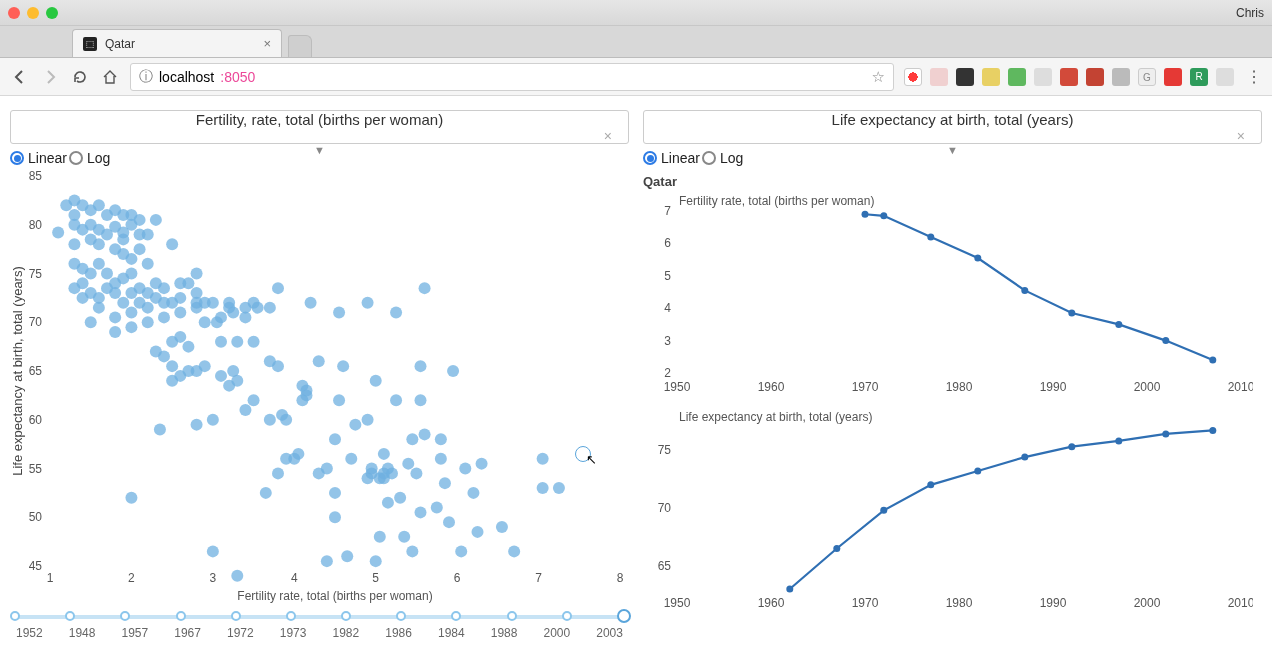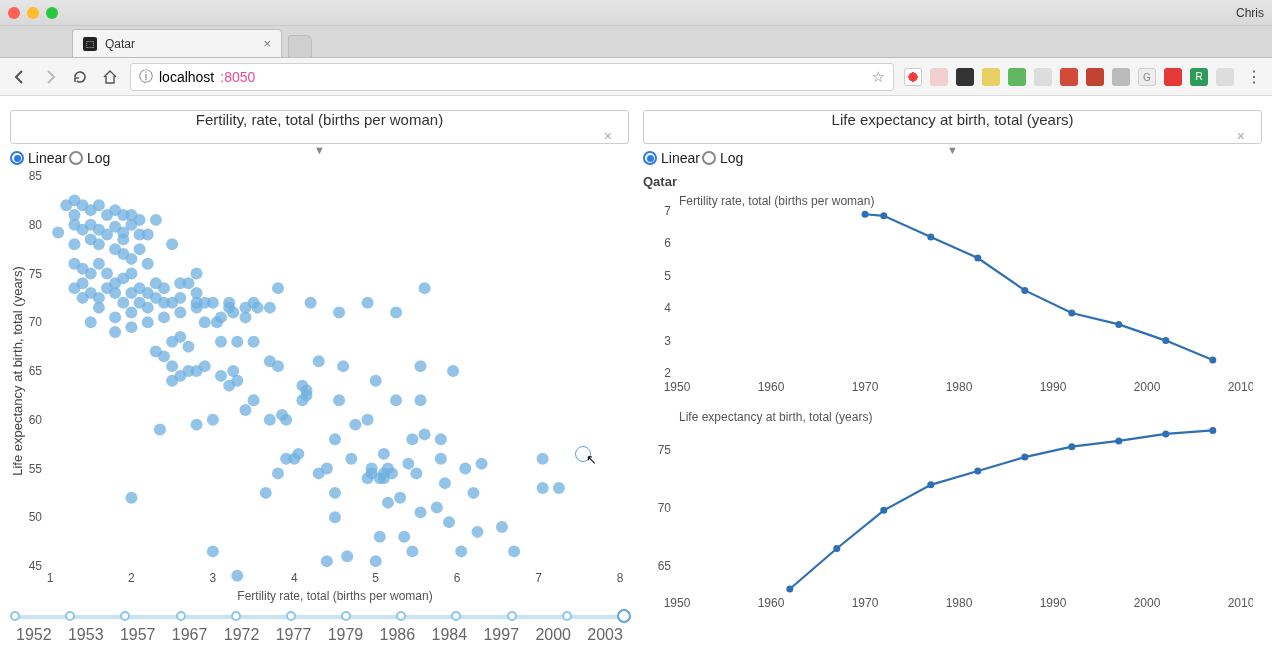--- a/index.html
+++ b/index.html
@@ -41,21 +41,21 @@
   .tick-label { font-size:12px; fill:#555; }
   .series-label { font-size:12px; fill:#555; }
   .yaxis-title { font-size:13px; fill:#444; }
   .cursor-ring { position:absolute; width:16px; height:16px; border:1.5px solid #5aa5db; border-radius:50%; }
   .cursor-arrow { position:absolute; font-size:13px; color:#000; }
   .slider-wrap { padding:2px 6px 4px 6px; }
   .slider-track { position:relative; height:16px; }
   .slider-line { position:absolute; top:7px; left:0; right:0; height:4px; background:#c7e3f5; border-radius:2px;}
   .slider-tick { position:absolute; top:3px; width:10px; height:10px; background:#fff; border:2px solid #8cc6ec; border-radius:50%;}
   .slider-tick.active { border-color:#5aa5db; width:14px; height:14px; top:1px;}
-  .slider-labels { display:flex; justify-content:space-between; font-size:16px; color:#666; margin-top:2px;}
+  .slider-labels { display:flex; justify-content:space-between; font-size:12px; color:#666; margin-top:2px;}
   .country-title { font-size:13px; font-weight:600; color:#444; }
 </style>
 </head>
 <body>
 
 <div class="titlebar">
   <div class="traffic">
     <div class="dot red"></div>
     <div class="dot yellow"></div>
     <div class="dot green"></div>
@@ -359,29 +359,29 @@
           <div class="slider-tick" style="left: calc(45.4545% - 6px);"></div>
           <div class="slider-tick" style="left: calc(54.5455% - 6px);"></div>
           <div class="slider-tick" style="left: calc(63.6364% - 6px);"></div>
           <div class="slider-tick" style="left: calc(72.7273% - 6px);"></div>
           <div class="slider-tick" style="left: calc(81.8182% - 6px);"></div>
           <div class="slider-tick" style="left: calc(90.9091% - 6px);"></div>
           <div class="slider-tick active" style="left: calc(100% - 6px);"></div>
         </div>
       <div class="slider-labels" id="slider-labels">
           <span>1952</span>
-          <span>1953</span>
+          <span>1948</span>
           <span>1957</span>
           <span>1967</span>
           <span>1972</span>
-          <span>1977</span>
-          <span>1979</span>
+          <span>1973</span>
+          <span>1982</span>
           <span>1986</span>
           <span>1984</span>
-          <span>1997</span>
+          <span>1988</span>
           <span>2000</span>
           <span>2003</span>
         </div>
     </div>
   </div>
 
   <div class="col">
     <div class="dd">
       <span>Life expectancy at birth, total (years)</span>
       <span class="clear">×</span>

